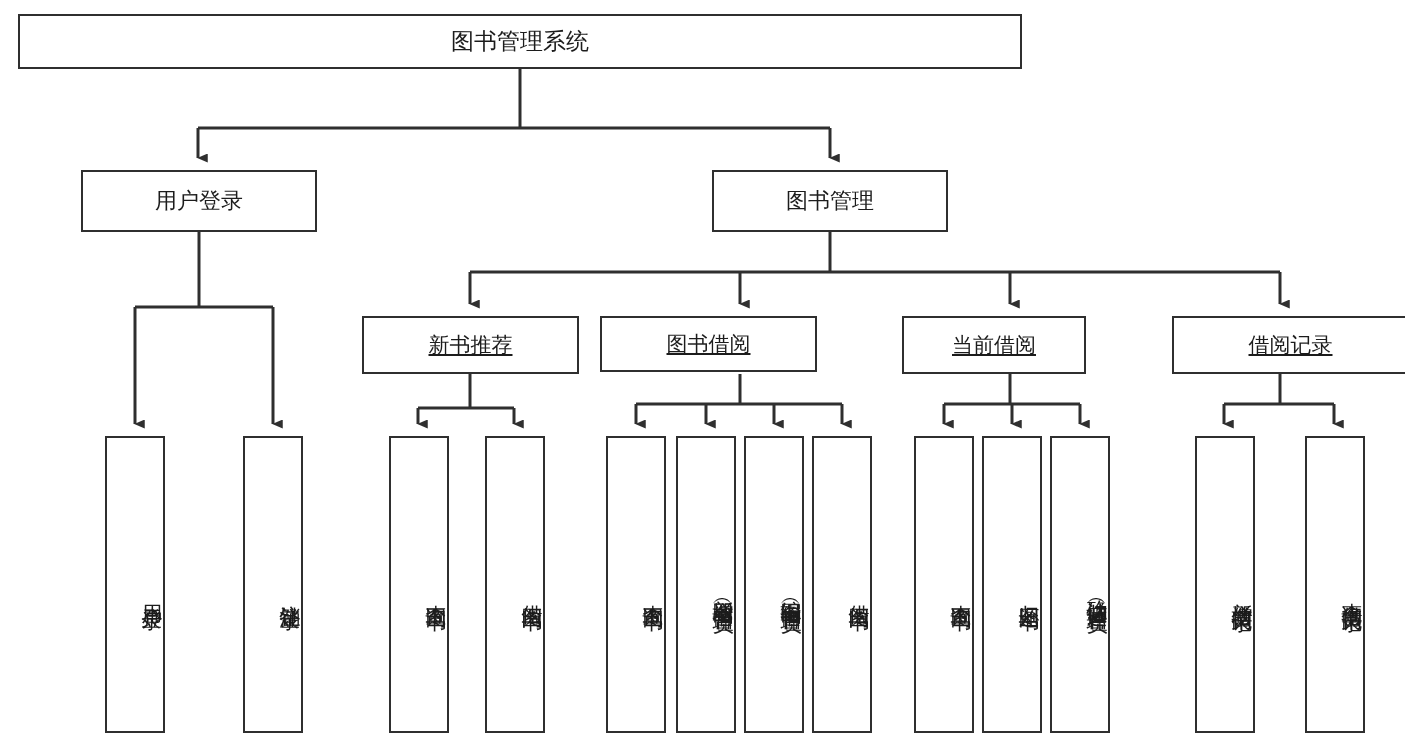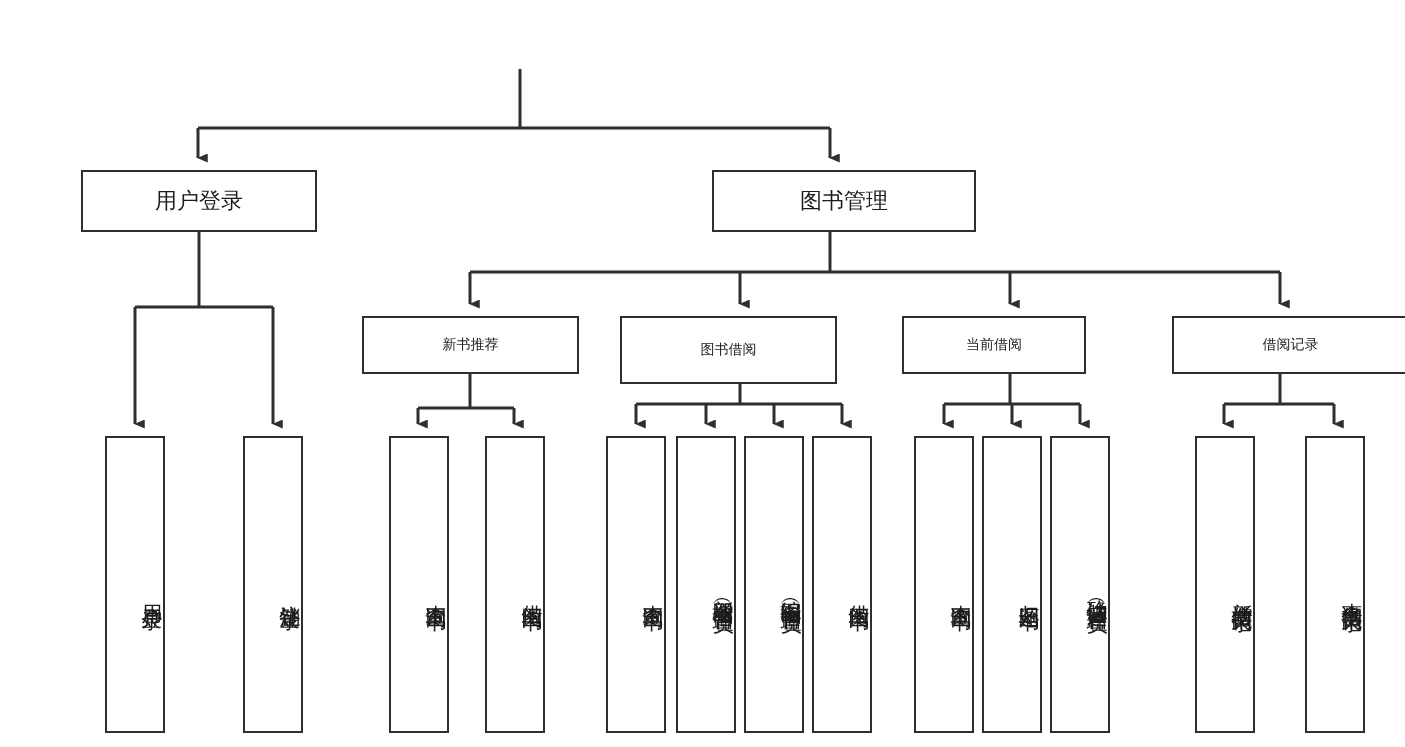--- a/index.html
+++ b/index.html
@@ -37,21 +37,22 @@
     color: #1c1c1c;
     z-index: 2;
   }
   .node.root {
     font-size: 23px;
   }
   .node.lvl2 {
     font-size: 22px;
   }
   .node.lvl3 {
-    font-size: 14px;
+    font-size: 21px;
+    text-decoration: underline;
   }
   .node.leaf {
     font-size: 21px;
     writing-mode: vertical-rl;
     text-orientation: upright;
     letter-spacing: 2px;
     padding-top: 14px;
     align-items: flex-start;
     justify-content: center;
     line-height: 1.05;
@@ -122,34 +123,37 @@
       <path d="M 1012 404 L 1012 424" marker-end="url(#arrow)"></path>
       <path d="M 1080 404 L 1080 424" marker-end="url(#arrow)"></path>
 
       <path d="M 1280 374 L 1280 404"></path>
       <path d="M 1224 404 L 1334 404"></path>
       <path d="M 1224 404 L 1224 424" marker-end="url(#arrow)"></path>
       <path d="M 1334 404 L 1334 424" marker-end="url(#arrow)"></path>
     </g>
   </svg>
 
+  <div class="node root" id="node-root" style="left: 18px; top: 14px; width: 1004px; height: 55px;">
+    <span class="lbl">图书管理系统</span>
+  </div>
 
   <div id="level2-layer">
       <div class="node lvl2" style="left: 81px; top: 170px; width: 236px; height: 62px;">
         <span class="lbl">用户登录</span>
       </div>
-      <div class="node lvl2" style="left: 712px; top: 170px; width: 264px; height: 62px;">
+      <div class="node lvl2" style="left: 712px; top: 170px; width: 236px; height: 62px;">
         <span class="lbl">图书管理</span>
       </div>
     </div>
   <div id="level3-layer">
       <div class="node lvl3" style="left: 362px; top: 316px; width: 217px; height: 58px;">
         <span class="lbl">新书推荐</span>
       </div>
-      <div class="node lvl3" style="left: 620px; top: 316px; width: 217px; height: 68px;">
+      <div class="node lvl3" style="left: 600px; top: 316px; width: 217px; height: 56px;">
         <span class="lbl">图书借阅</span>
       </div>
       <div class="node lvl3" style="left: 902px; top: 316px; width: 184px; height: 58px;">
         <span class="lbl">当前借阅</span>
       </div>
       <div class="node lvl3" style="left: 1172px; top: 316px; width: 237px; height: 58px;">
         <span class="lbl">借阅记录</span>
       </div>
     </div>
   <div id="leaf-layer">

